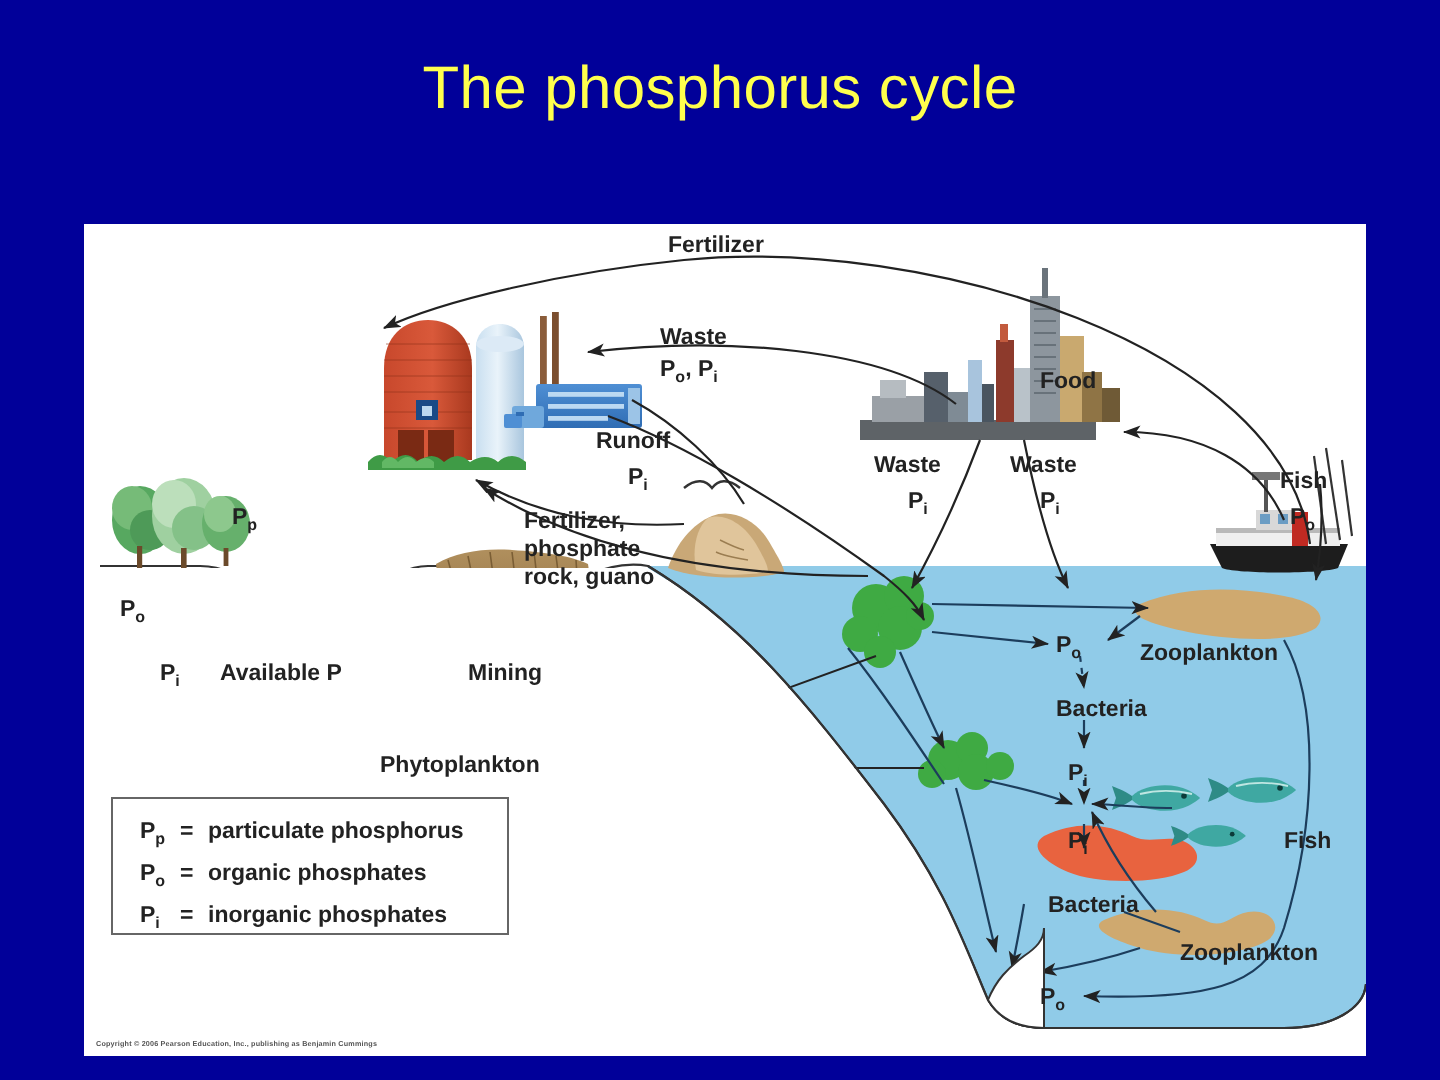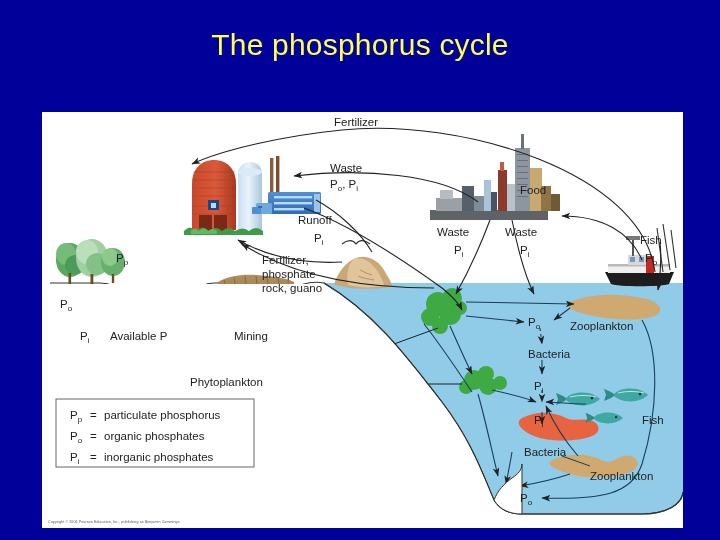--- a/index.html
+++ b/index.html
@@ -34,20 +34,21 @@
     font-family: "Liberation Sans", sans-serif;
   }
   #panel {
     position: absolute;
     left: 42px;
     top: 112px;
     width: 641px;
     height: 416px;
     background: #ffffff;
     overflow: hidden;
+    font-weight: bold;
   }
   #figure {
     position: absolute;
     left: 0; top: 0;
     width: 641px;
     height: 416px;
   }
   .copyright {
     position: absolute;
     left: 6px;

